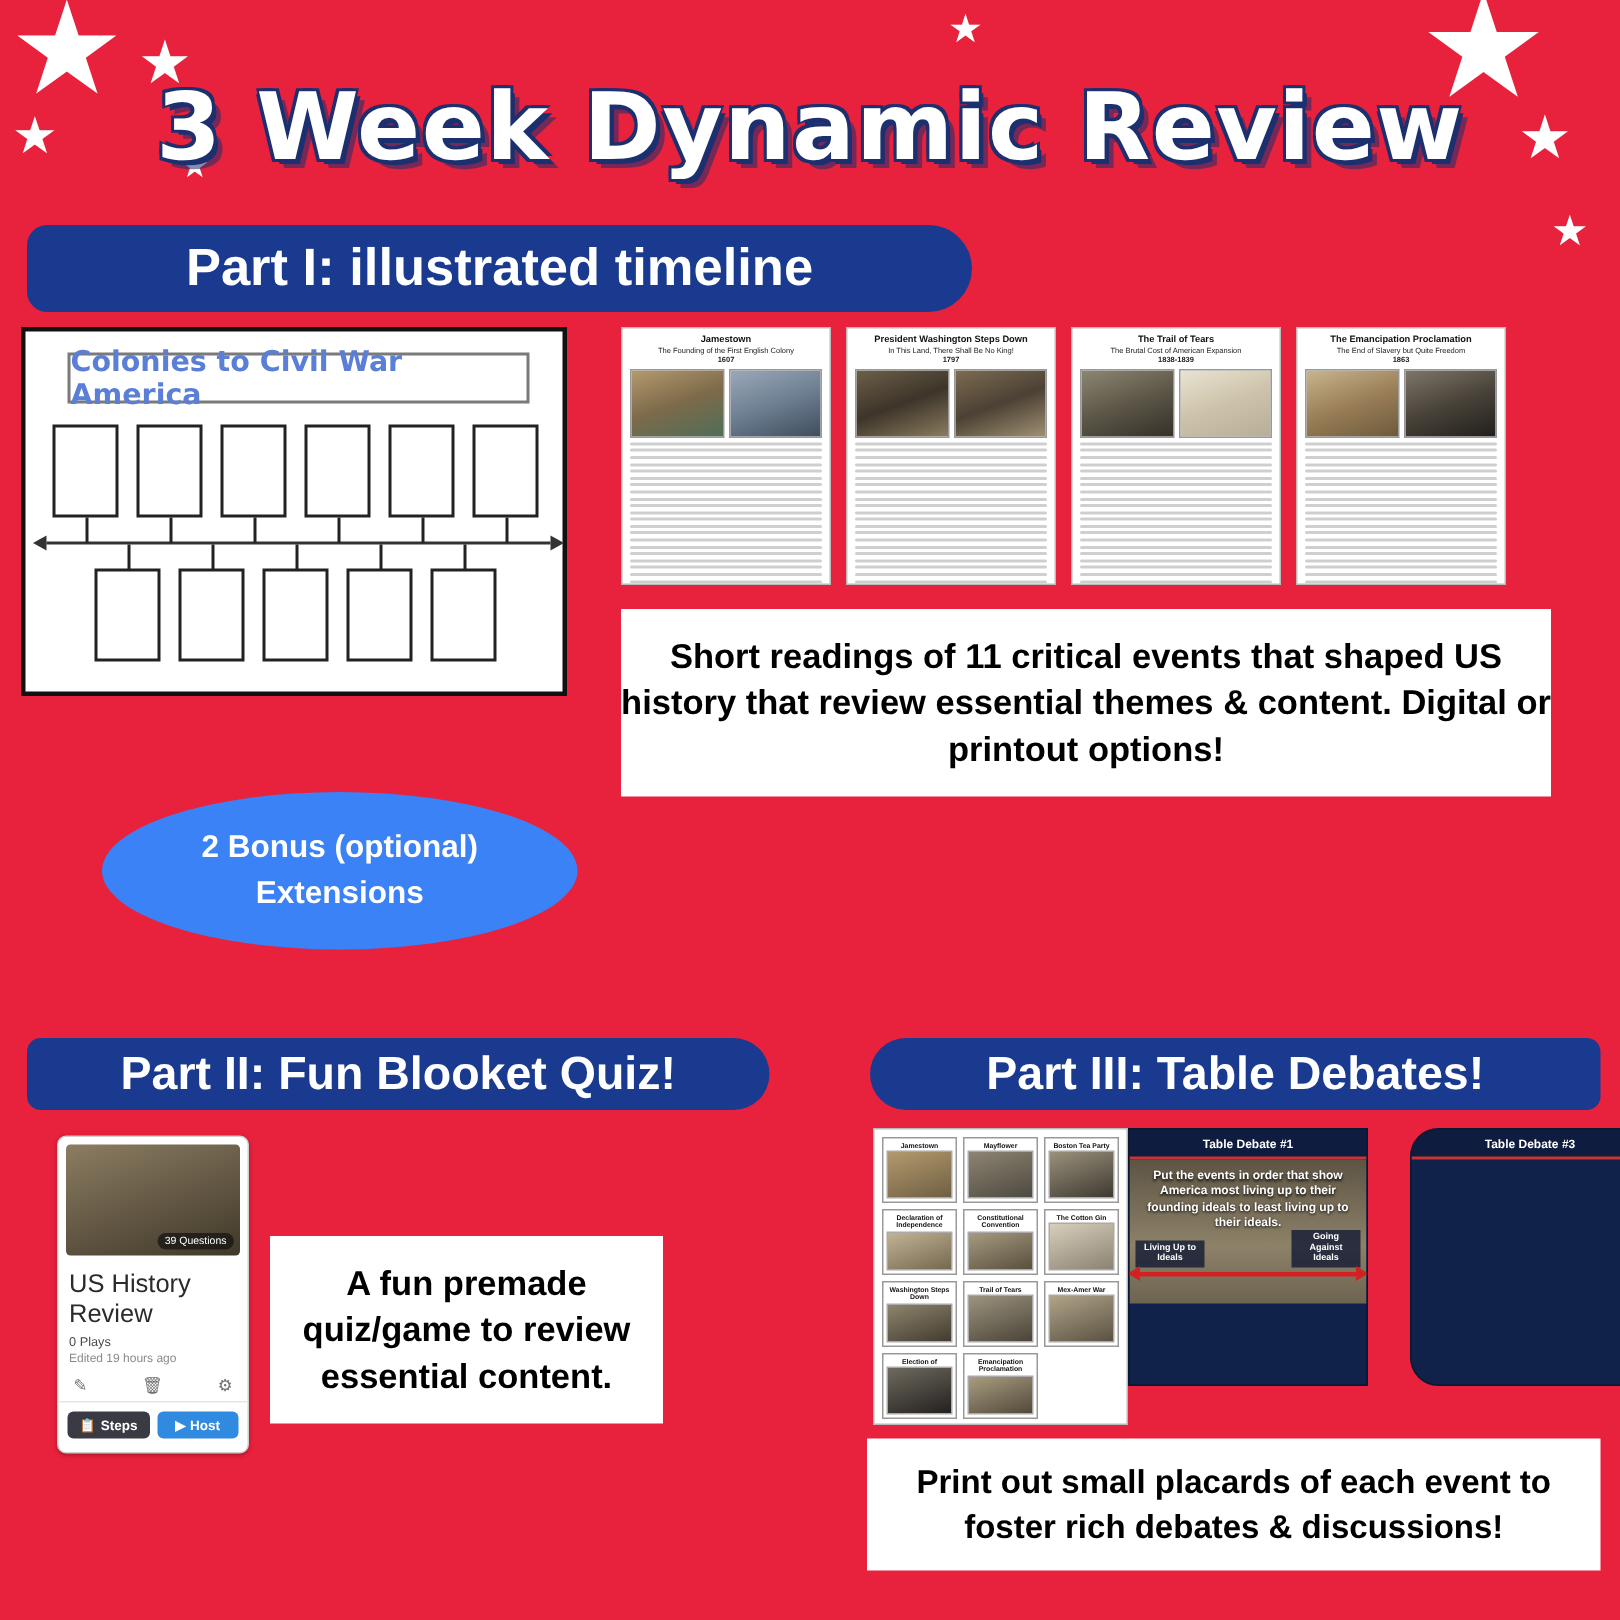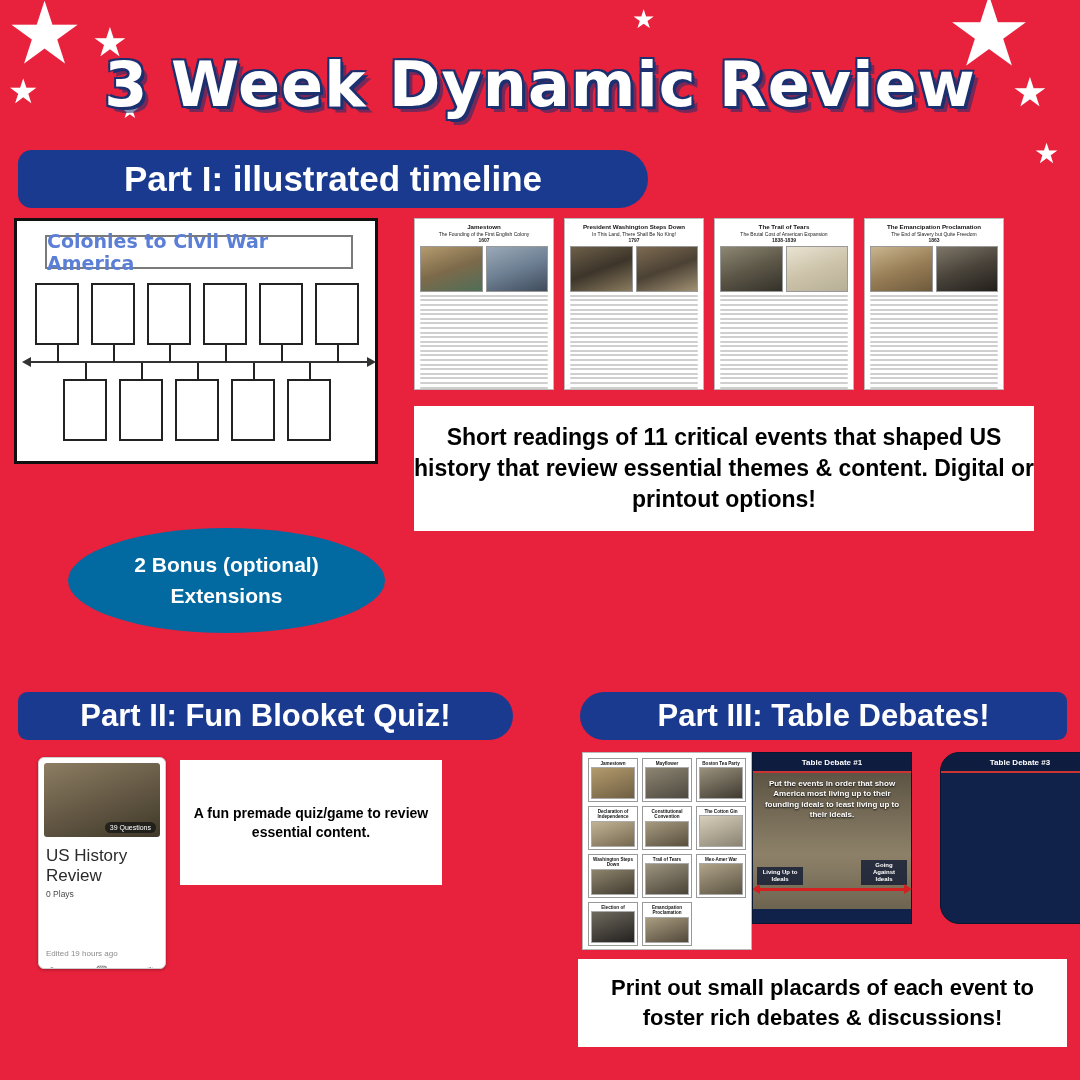--- a/index.html
+++ b/index.html
@@ -66,21 +66,21 @@
     width: 487px; height: 48px;
     font-size: 31px;
     border-radius: 26px 10px 10px 26px;
   }
 
   
   .oval {
     position: absolute;
     left: 68px; top: 528px;
     width: 317px; height: 105px;
-    background: #0369a1;
+    background: #3b82f6;
     border-radius: 50%;
     color: #fff;
     display: flex;
     flex-direction: column;
     align-items: center;
     justify-content: center;
     font-size: 21px;
     font-weight: bold;
     line-height: 1.45;
     text-align: center;
@@ -98,23 +98,23 @@
     align-items: center;
     justify-content: center;
     line-height: 1.35;
   }
   .callout-readings {
     left: 414px; top: 406px;
     width: 620px; height: 125px;
     font-size: 23px;
   }
   .callout-quiz {
-    left: 180px; top: 760px;
+    left: 180px; top: 824px;
     width: 262px; height: 125px;
-    font-size: 14px;
+    font-size: 23px;
   }
   .callout-placards {
     left: 578px; top: 959px;
     width: 489px; height: 88px;
     font-size: 22px;
   }
 
   
   .timeline-sheet {
     position: absolute;
@@ -200,21 +200,21 @@
     background: linear-gradient(160deg,#8c7d62,#5e5340 60%,#3f3828);
     border-radius: 3px;
   }
   .bl-qcount {
     position: absolute; right: 4px; bottom: 4px;
     background: rgba(20,20,20,.72);
     color: #fff; font-size: 7px; padding: 2px 5px; border-radius: 8px;
   }
   .bl-title { font-size: 17px; padding: 4px 7px 2px; color:#2b2b2b; }
   .bl-meta { font-size: 8.5px; padding: 1px 7px; color:#4a4a4a; }
-  .bl-meta.dim { color:#8b8b8b; font-size: 8px; margin-top: 48px; }
+  .bl-meta.dim { color:#8b8b8b; font-size: 8px; }
   .bl-icons {
     display: flex; justify-content: space-between;
     padding: 6px 10px 4px; color: #6f6f6f; font-size: 11px;
     border-bottom: 1px solid #e6e6e6;
   }
   .bl-actions { display: flex; gap: 5px; padding: 6px; }
   .bl-btn {
     flex: 1; font-size: 9px; color: #fff;
     border-radius: 4px; padding: 4px 0;
     display: flex; align-items: center; justify-content: center; gap: 3px;
@@ -258,21 +258,21 @@
     overflow: hidden;
   }
   .dbt-head {
     background: #0e1c40; color: #fff;
     font-size: 8px; font-weight: bold; text-align: center;
     padding: 5px 2px 4px;
     border-bottom: 2px solid #c33;
   }
   .dbt-body {
     position: relative;
-    height: 136px;
+    height: 96px;
     background: linear-gradient(180deg,#5d5444,#8d8168 60%,#6d6450);
     color: #fff;
     padding: 6px 5px;
   }
   .dbt-q {
     font-size: 8px; font-weight: bold; text-align: center;
     line-height: 1.3; text-shadow: 0 1px 2px #000;
   }
   .dbt-arrow {
     position: absolute; left: 6px; right: 6px; bottom: 18px;
@@ -489,21 +489,21 @@
   <div class="bl-meta">0 Plays</div>
   <div class="bl-meta dim">Edited 19 hours ago</div>
   <div class="bl-icons">
     <span>✎</span>
     <span>🗑</span>
     <span>⚙</span>
   </div>
   <div class="bl-actions">
     <div class="bl-btn bl-assign">
       <span>📋</span>
-      <span>Table</span>
+      <span>Steps</span>
     </div>
     <div class="bl-btn bl-host">
       <span>▶</span>
       <span>Host</span>
     </div>
   </div>
 </div>
 
 <div class="callout callout-quiz">A fun premade quiz/game to review essential content.</div>
 

